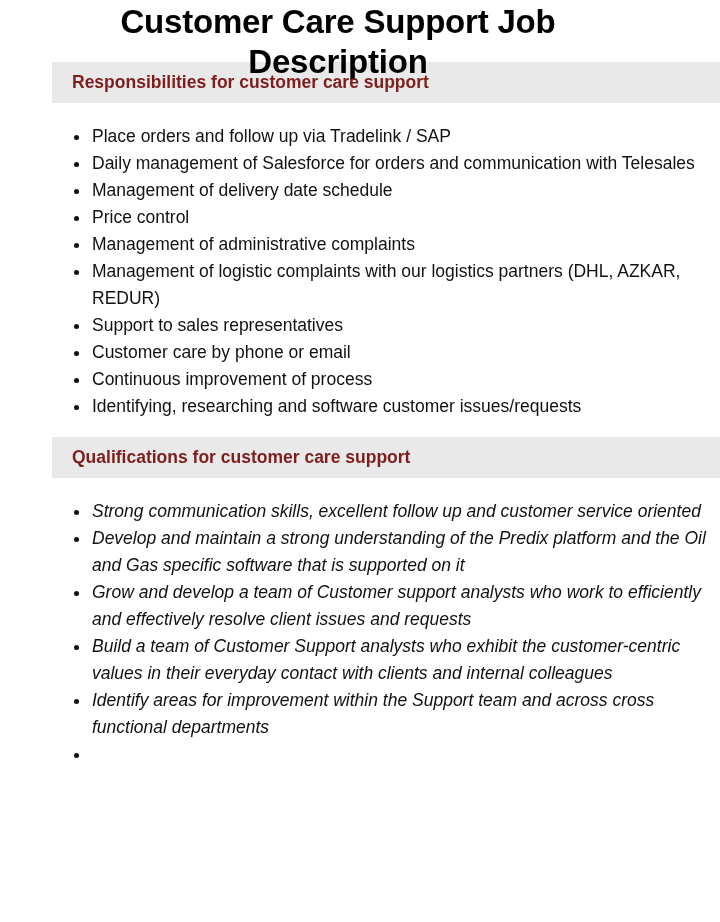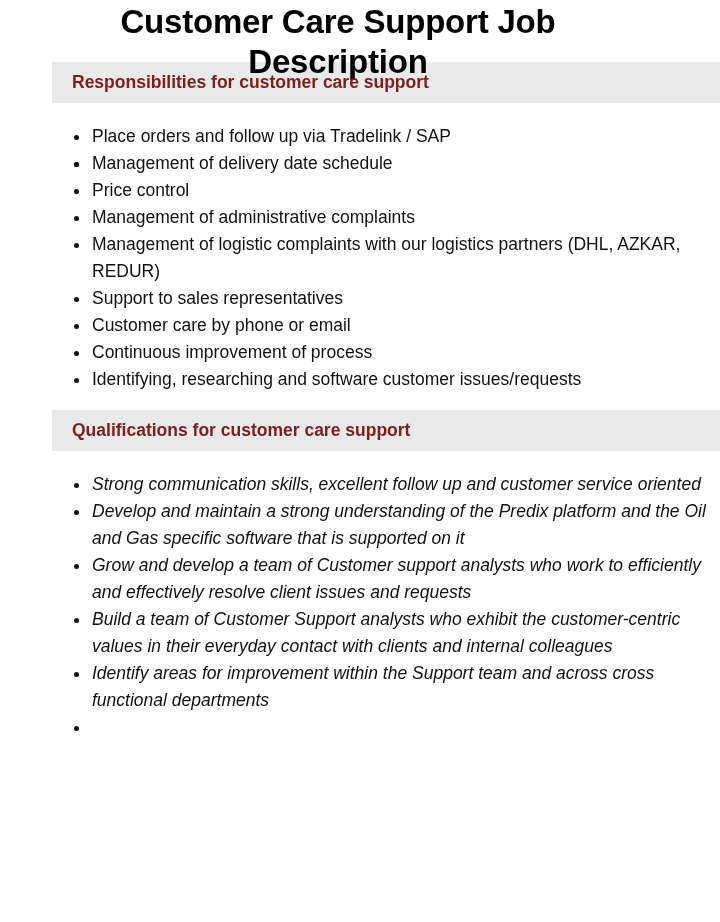--- a/index.html
+++ b/index.html
@@ -73,21 +73,21 @@
 <body>
 
 <div class="page">
   <h1 class="title">Customer Care Support Job Description</h1>
 
   <div class="section-bar bar-resp">
     <span>Responsibilities for customer care support</span>
   </div>
   <ul class="items resp-list">
     <li><span class="bullet"></span><span>Place orders and follow up via Tradelink / SAP</span></li>
-    <li><span class="bullet"></span></li>
+    <li><span class="bullet"></span><span>Daily management of Salesforce for orders and communication with Telesales</span></li>
     <li><span class="bullet"></span><span>Management of delivery date schedule</span></li>
     <li><span class="bullet"></span><span>Price control</span></li>
     <li><span class="bullet"></span><span>Management of administrative complaints</span></li>
     <li><span class="bullet"></span><span>Management of logistic complaints with our logistics partners (DHL, AZKAR, REDUR)</span></li>
     <li><span class="bullet"></span><span>Support to sales representatives</span></li>
     <li><span class="bullet"></span><span>Customer care by phone or email</span></li>
     <li><span class="bullet"></span><span>Continuous improvement of process</span></li>
     <li><span class="bullet"></span><span>Identifying, researching and software customer issues/requests</span></li>
   </ul>
 

